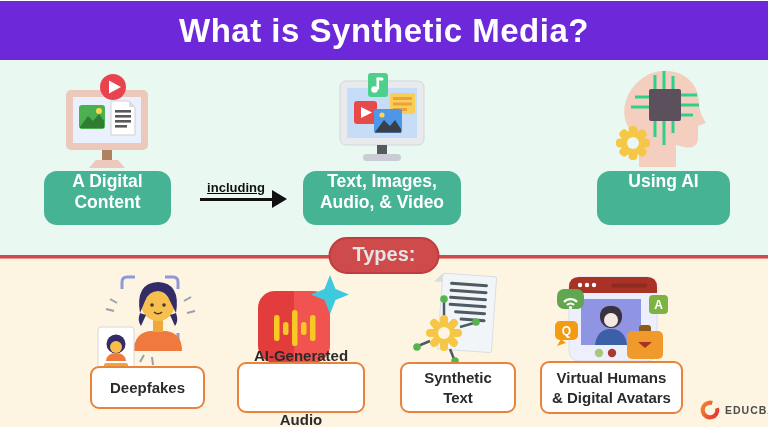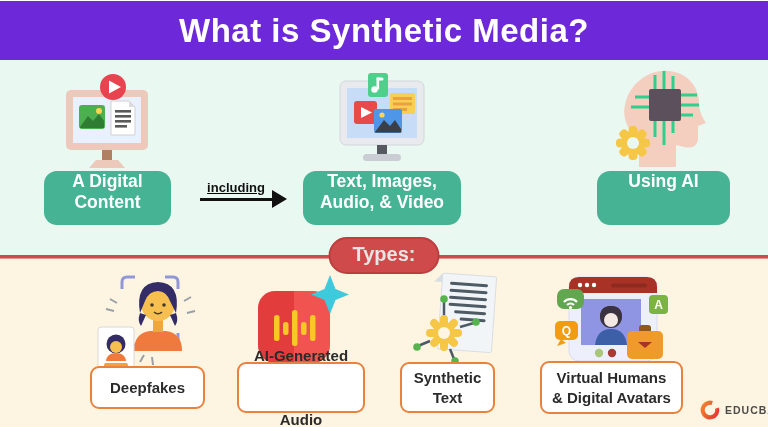--- a/index.html
+++ b/index.html
@@ -288,21 +288,21 @@
     </div>
 
     <div class="type-box" style="left:90px; top:107px; width:115px; height:43px;">
       <span class="box-line">Deepfakes</span>
 
     </div>
     <div class="type-box" style="left:237px; top:103px; width:128px; height:51px;gap:44px;">
       <span class="box-line">AI-Generated</span>
       <span class="box-line">Audio</span>
     </div>
-    <div class="type-box" style="left:400px; top:103px; width:95px; height:51px;">
+    <div class="type-box" style="left:400px; top:103px; width:116px; height:51px;">
       <span class="box-line">Synthetic</span>
       <span class="box-line">Text</span>
     </div>
     <div class="type-box" style="left:540px; top:102px; width:143px; height:53px;">
       <span class="box-line">Virtual Humans</span>
       <span class="box-line">&amp; Digital Avatars</span>
     </div>
   </div>
 
   <div class="brand">

